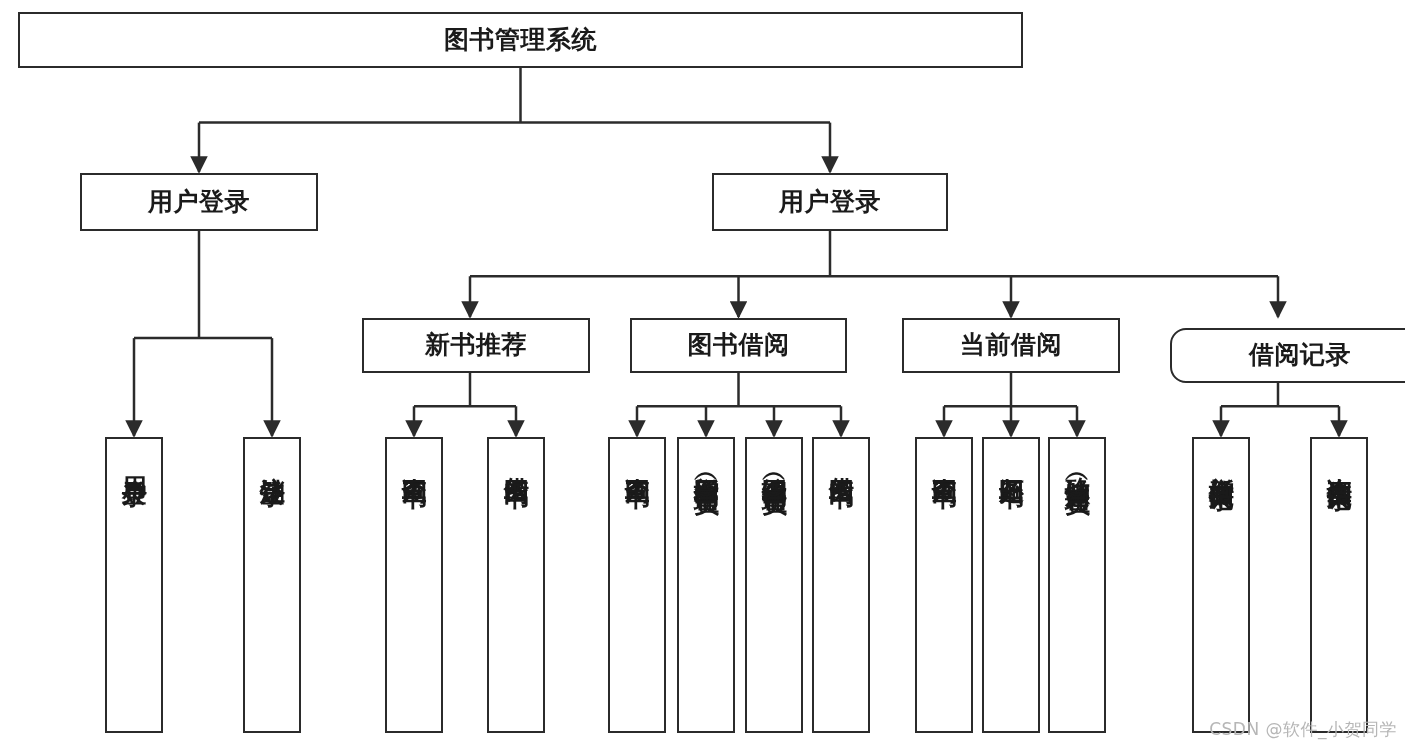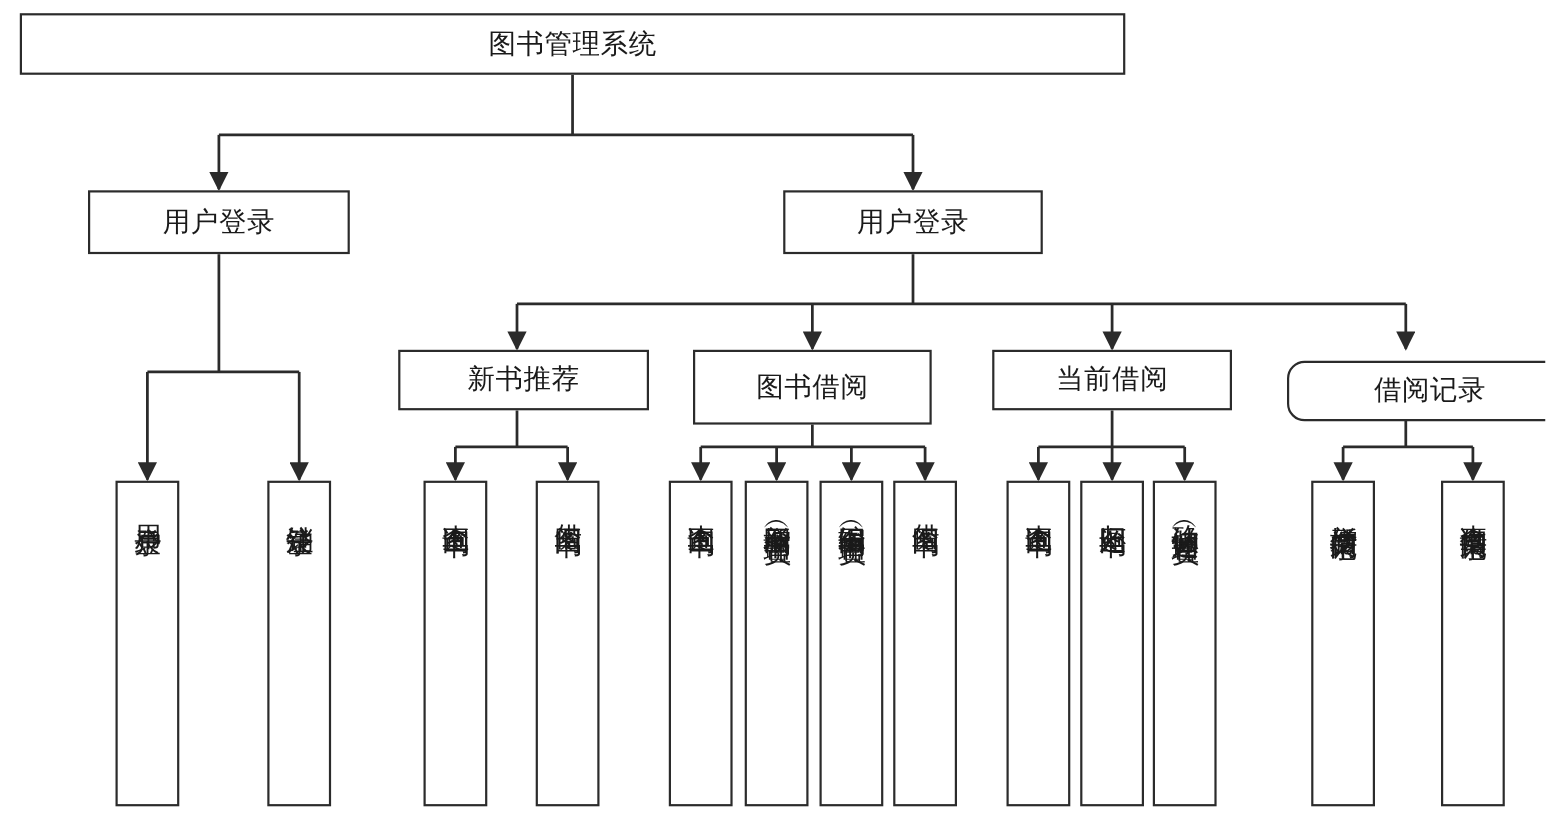--- a/index.html
+++ b/index.html
@@ -26,20 +26,21 @@
   }
   .node {
     position: absolute;
     box-sizing: border-box;
     border: 2px solid #2b2b2b;
     background: #ffffff;
     display: flex;
     align-items: center;
     justify-content: center;
     color: #1a1a1a;
+    font-weight: bold;
   }
   .node .label {
     display: block;
     text-align: center;
     line-height: 1.05;
     white-space: nowrap;
   }
   .node.horiz .label {
     font-size: 25px;
     letter-spacing: 0.5px;
@@ -121,21 +122,21 @@
       </div>
       <div class="node horiz" style="left: 80px; top: 173px; width: 238px; height: 58px;">
         <span class="label">用户登录</span>
       </div>
       <div class="node horiz" style="left: 712px; top: 173px; width: 236px; height: 58px;">
         <span class="label">用户登录</span>
       </div>
       <div class="node horiz" style="left: 362px; top: 318px; width: 228px; height: 55px;">
         <span class="label">新书推荐</span>
       </div>
-      <div class="node horiz" style="left: 630px; top: 318px; width: 217px; height: 68px; justify-content: center;">
+      <div class="node horiz" style="left: 630px; top: 318px; width: 217px; height: 55px; justify-content: center;">
         <span class="label">图书借阅</span>
       </div>
       <div class="node horiz" style="left: 902px; top: 318px; width: 218px; height: 55px; justify-content: center;">
         <span class="label">当前借阅</span>
       </div>
       <div class="node horiz" style="left: 1170px; top: 328px; width: 260px; height: 55px; border-radius: 16px;">
         <span class="label">借阅记录</span>
       </div>
       <div class="node vert" style="left: 105px; top: 437px; width: 58px; height: 296px;">
         <span class="label">用户登录</span>
@@ -171,13 +172,14 @@
         <span class="label">确认归还（管理员）</span>
       </div>
       <div class="node vert" style="left: 1192px; top: 437px; width: 58px; height: 296px;">
         <span class="label">新增借阅记录</span>
       </div>
       <div class="node vert" style="left: 1310px; top: 437px; width: 58px; height: 296px;">
         <span class="label">查询借阅记录</span>
       </div>
     </div>
 
+  <div id="watermark">CSDN @软件_小贺同学</div>
 </div>
 
 </body></html>

